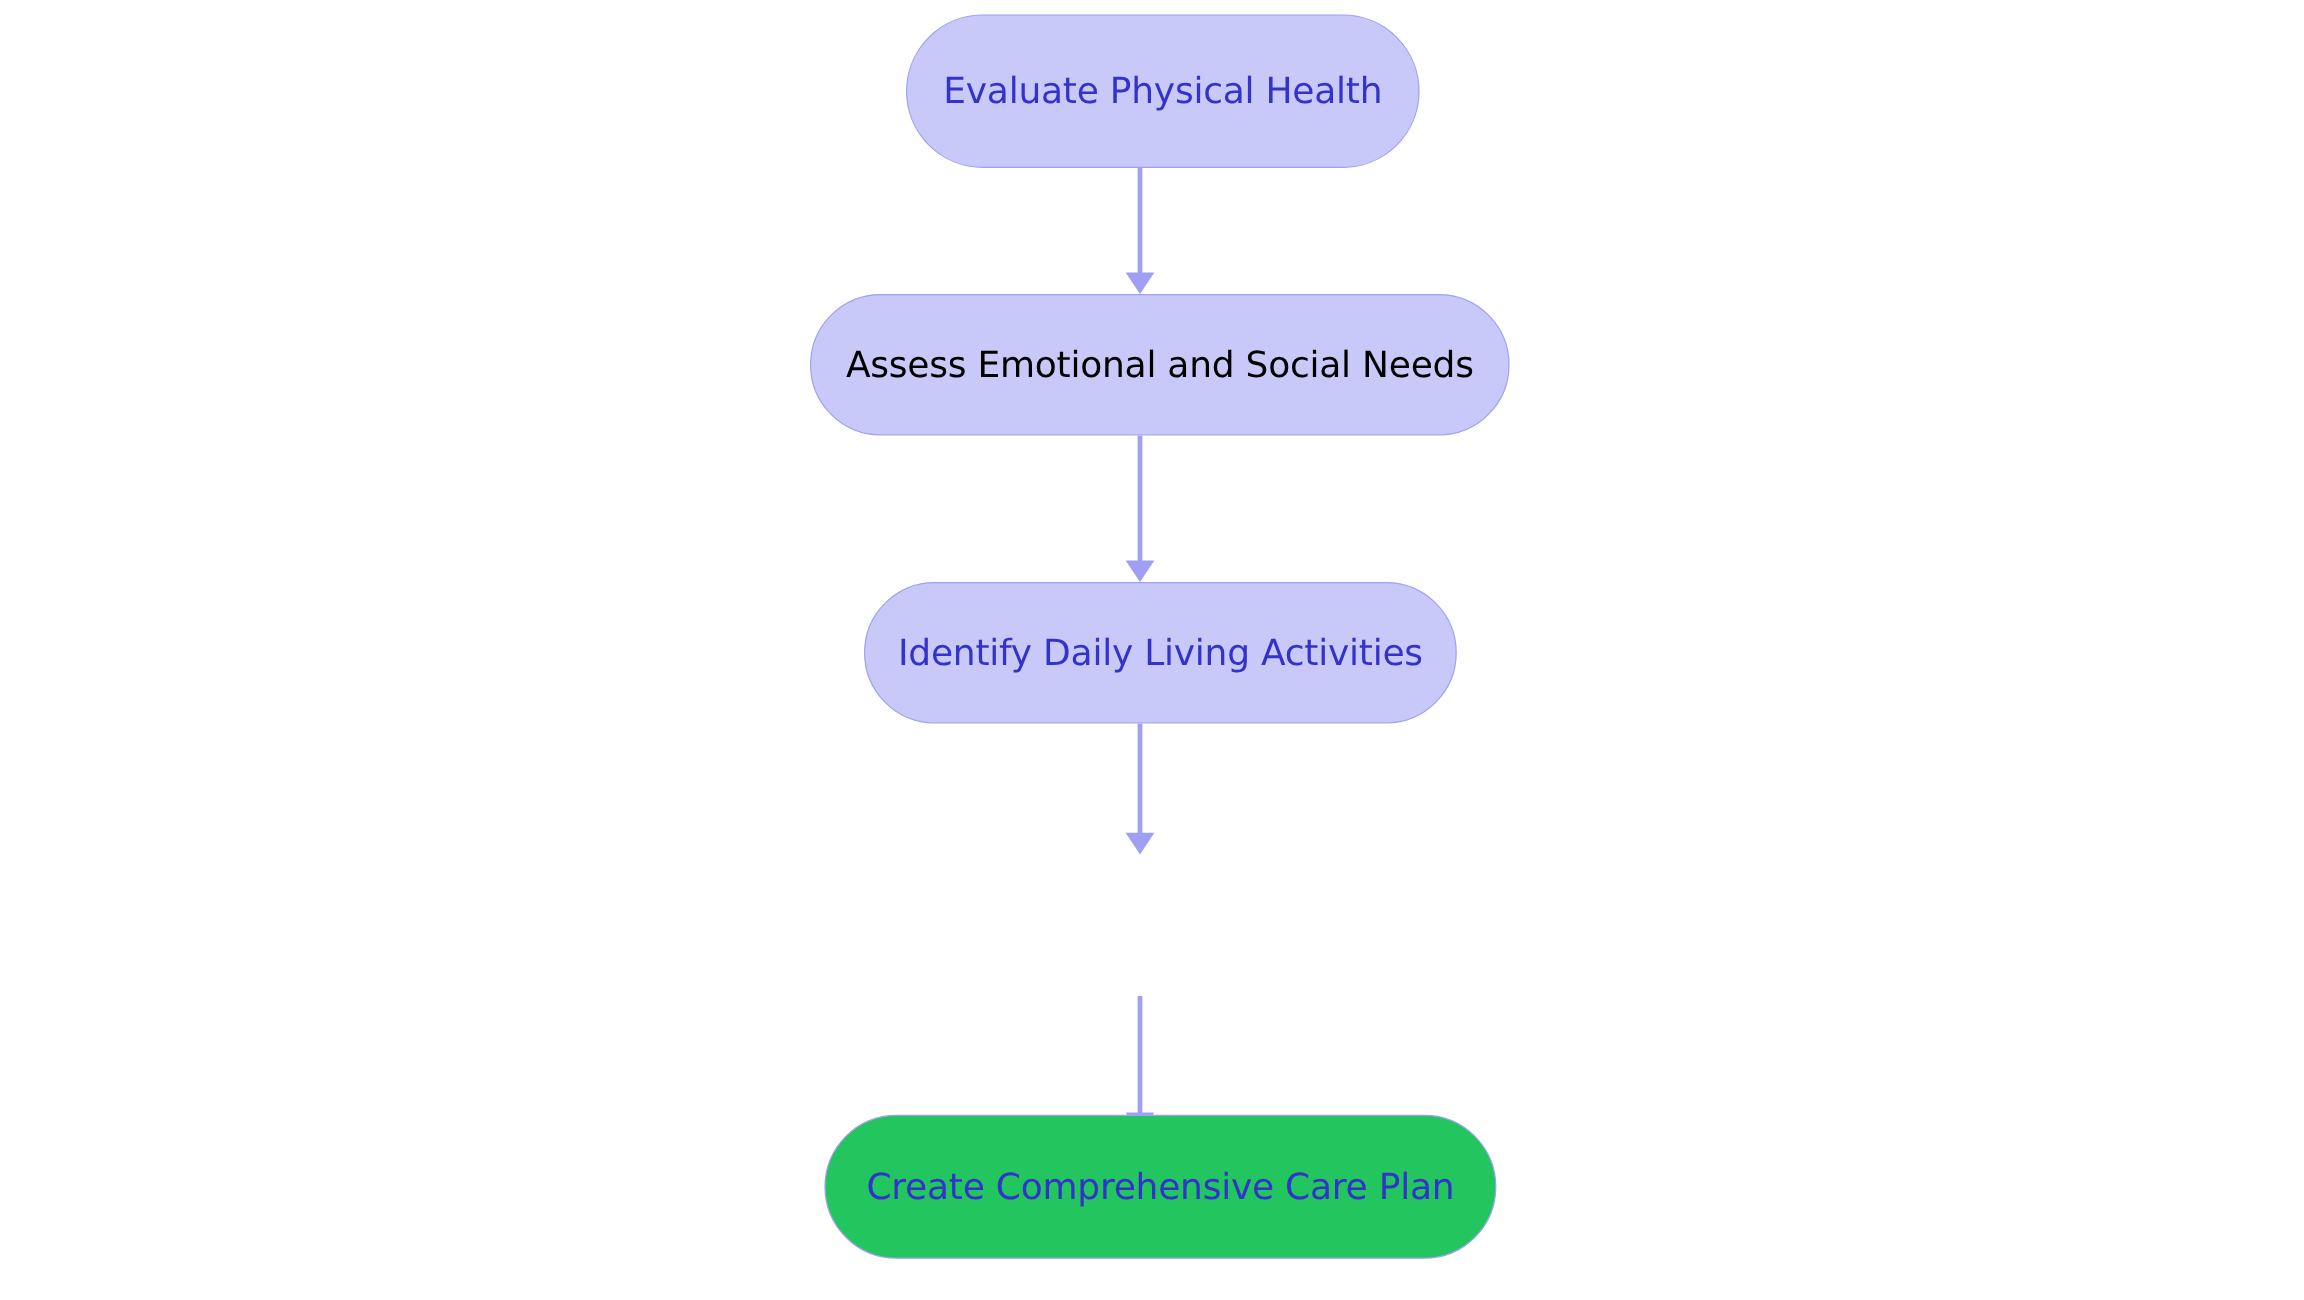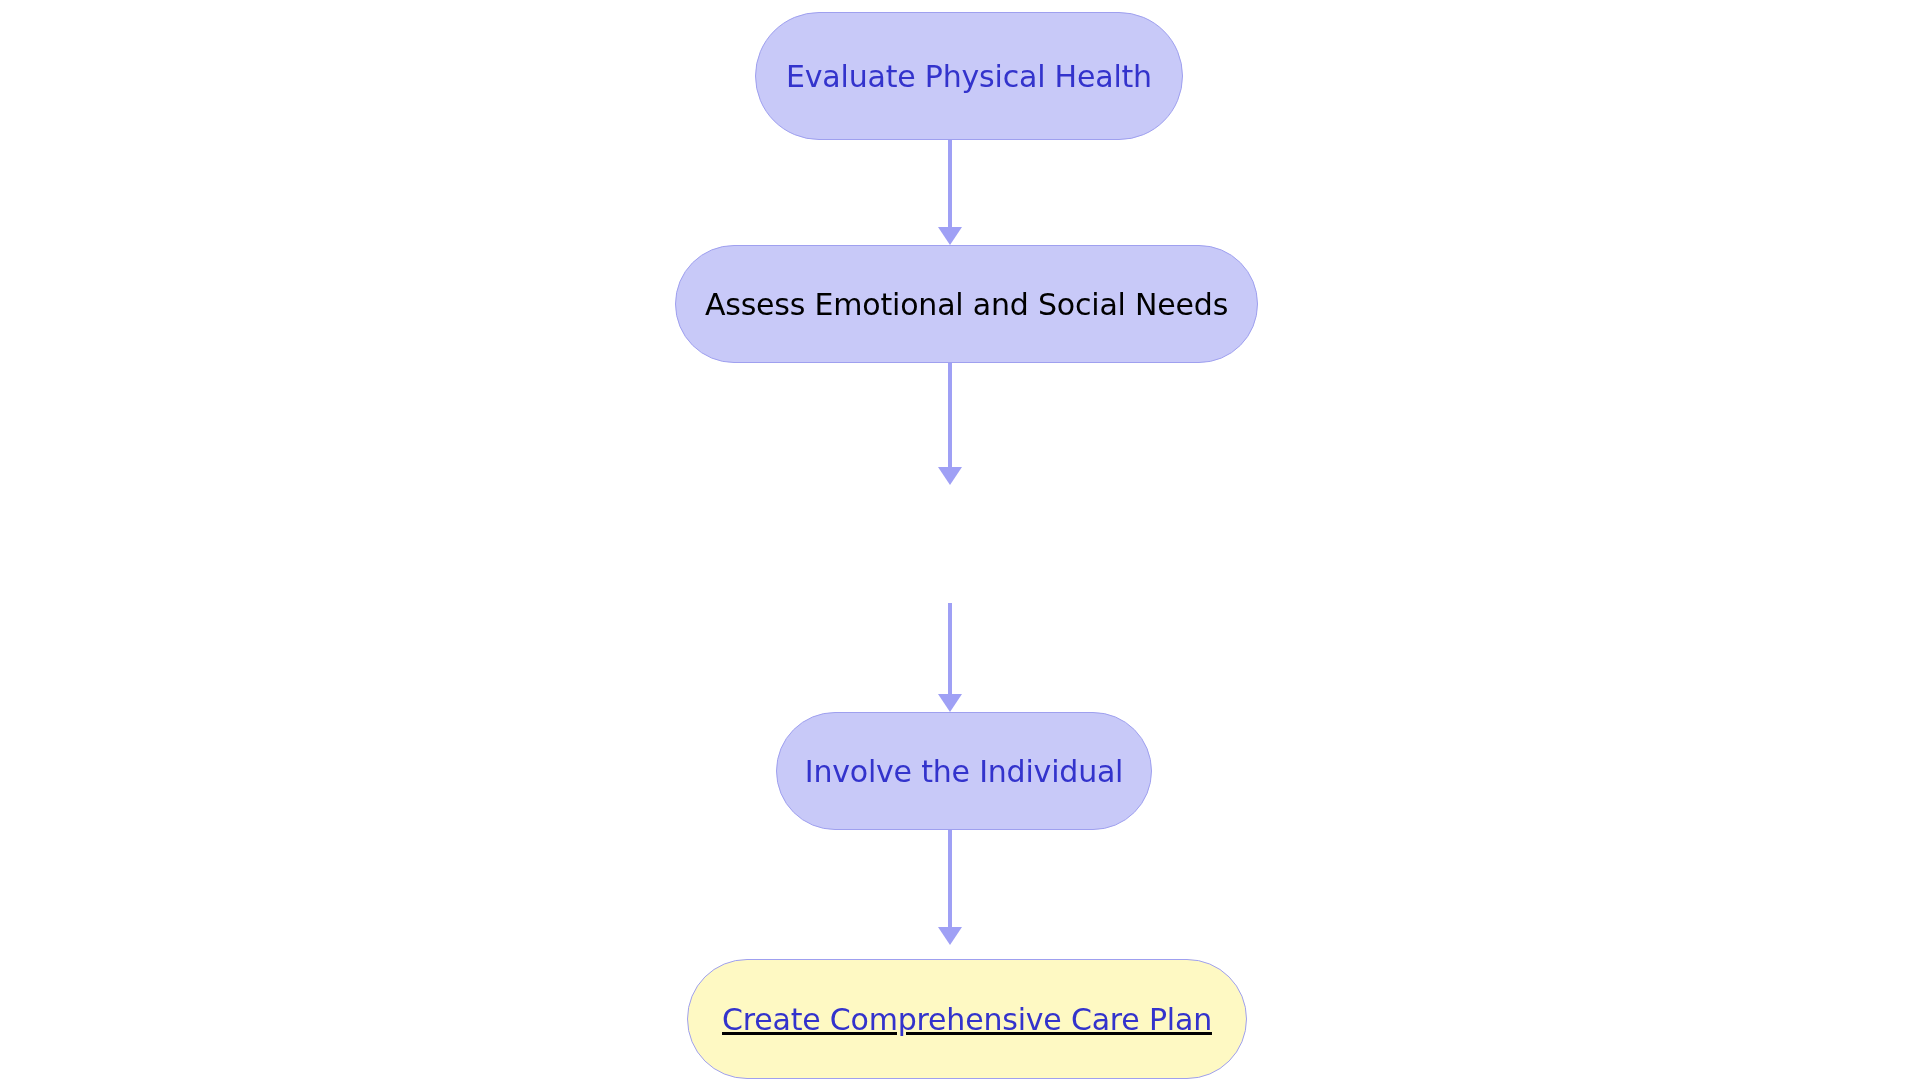--- a/index.html
+++ b/index.html
@@ -97,22 +97,22 @@
   </div>
 
   <div class="flow-node" style="left: 755px; top: 12px; width: 428px; height: 128px; background: rgb(200, 201, 248); border-color: rgb(159, 160, 239);">
     <span class="flow-node-label" style="color: rgb(51, 51, 204);">Evaluate Physical Health</span>
   </div>
 
   <div class="flow-node" style="left: 675px; top: 245px; width: 583px; height: 118px; background: rgb(200, 201, 248); border-color: rgb(159, 160, 239);">
     <span class="flow-node-label" style="color: #000000;">Assess Emotional and Social Needs</span>
   </div>
 
-
-  <div class="flow-node" style="left: 776px; top: 712px; width: 376px; height: 118px; background: rgb(200, 201, 248); border-color: rgb(159, 160, 239);">
-    <span class="flow-node-label" style="color: rgb(51, 51, 204);">Involve the Individual</span>
+  <div class="flow-node" style="left: 720px; top: 485px; width: 494px; height: 118px; background: rgb(200, 201, 248); border-color: rgb(159, 160, 239);">
+    <span class="flow-node-label" style="color: rgb(51, 51, 204);">Identify Daily Living Activities</span>
   </div>
 
-  <div class="flow-node" style="left: 687px; top: 959px; width: 560px; height: 120px; background: #fef9c3; border-color: rgb(159, 160, 239); text-decoration: underline;">
+
+  <div class="flow-node" style="left: 687px; top: 929px; width: 560px; height: 120px; background: #22c55e; border-color: rgb(159, 160, 239);">
     <span class="flow-node-label" style="color: rgb(51, 51, 204);">Create Comprehensive Care Plan</span>
   </div>
 
 </div>
 
 </body></html>

